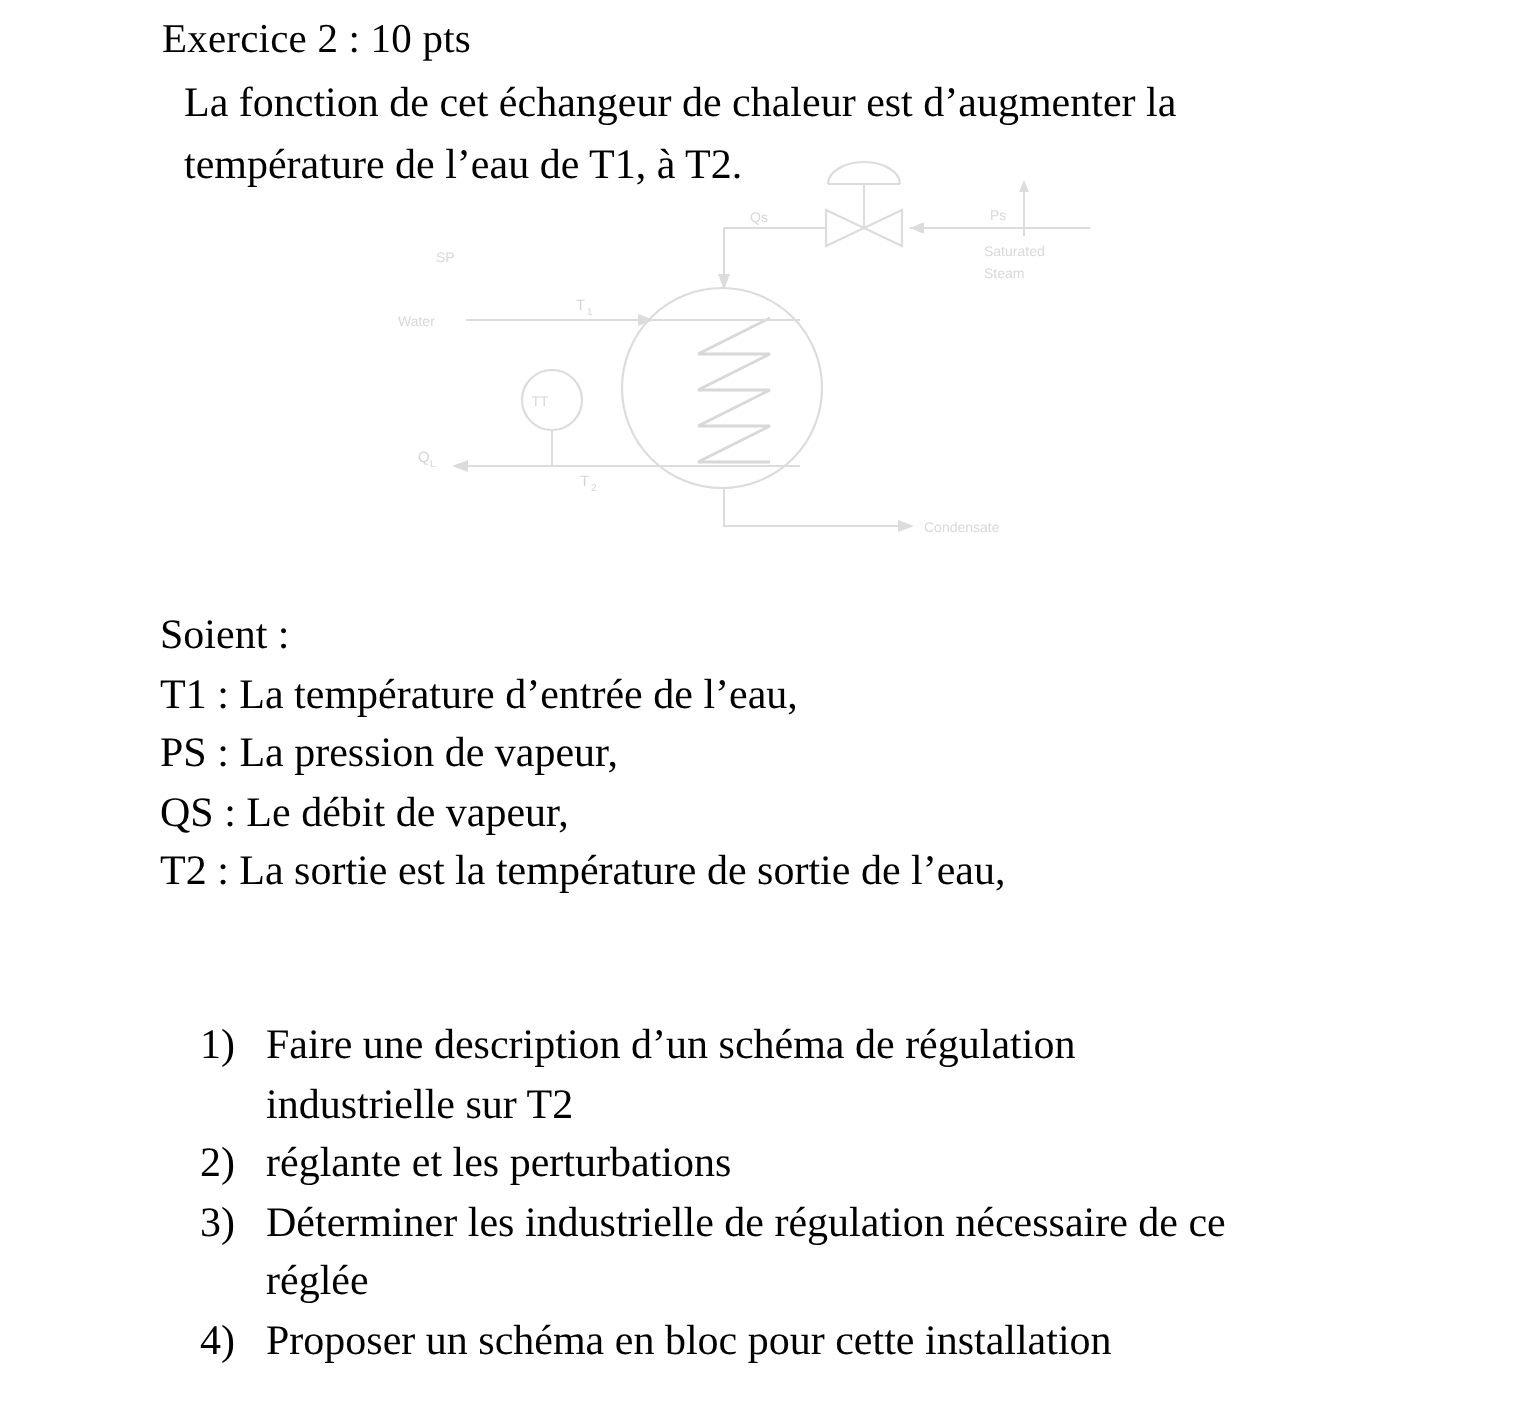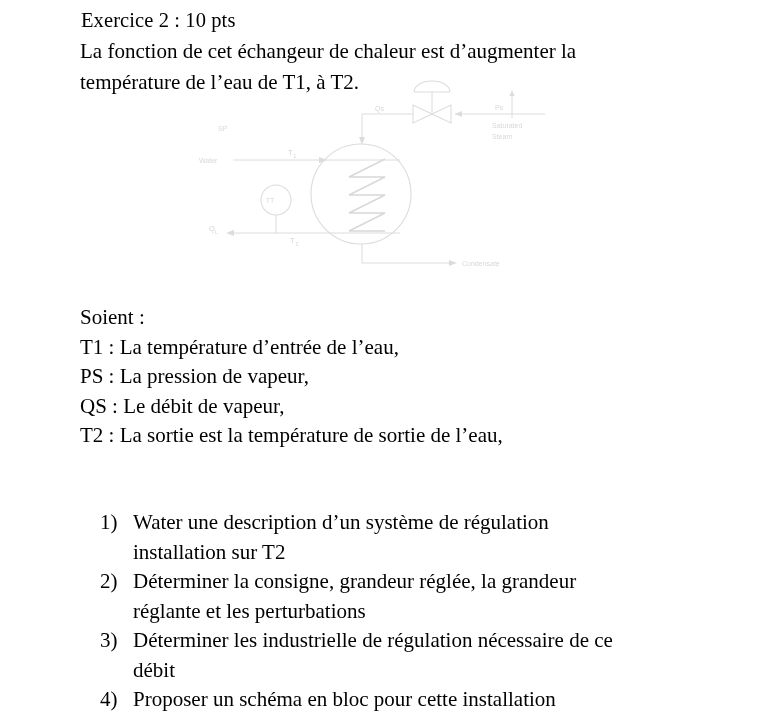--- a/index.html
+++ b/index.html
@@ -33,20 +33,21 @@
   .intro {
     position: absolute;
     left: 80px;
     top: 36px;
     width: 620px;
     font-size: 21px;
     line-height: 31px;
   }
   .intro-line {
     white-space: nowrap;
+    margin-left: 12px;
   }
   .diagram-wrap {
     position: absolute;
     left: 0px;
     top: 0px;
     width: 768px;
     height: 300px;
     pointer-events: none;
   }
   .defs-block {
@@ -224,34 +225,33 @@
     <div class="defs-line">T1 : La température d’entrée de l’eau,</div>
     <div class="defs-line">PS : La pression de vapeur,</div>
     <div class="defs-line">QS : Le débit de vapeur,</div>
     <div class="defs-line">T2 : La sortie est la température de sortie de l’eau,</div>
   </div>
 
   <div class="questions">
 
     <div class="q-item">
       <span class="q-num">1)</span>
-      <span class="q-text">Water une description d’un système de régulation</span>
-      <span class="q-text">installation sur T2</span>
+      <span class="q-text">Faire une description d’un schéma de régulation</span>
+      <span class="q-text">industrielle sur T2</span>
     </div>
 
     <div class="q-item">
       <span class="q-num">2)</span>
-      <span class="q-text">Déterminer la consigne, grandeur réglée, la grandeur</span>
       <span class="q-text">réglante et les perturbations</span>
     </div>
 
     <div class="q-item">
       <span class="q-num">3)</span>
       <span class="q-text">Déterminer les industrielle de régulation nécessaire de ce</span>
-      <span class="q-text">débit</span>
+      <span class="q-text">réglée</span>
     </div>
 
     <div class="q-item">
       <span class="q-num">4)</span>
       <span class="q-text">Proposer un schéma en bloc pour cette installation</span>
     </div>
 
   </div>
 
 </div>

